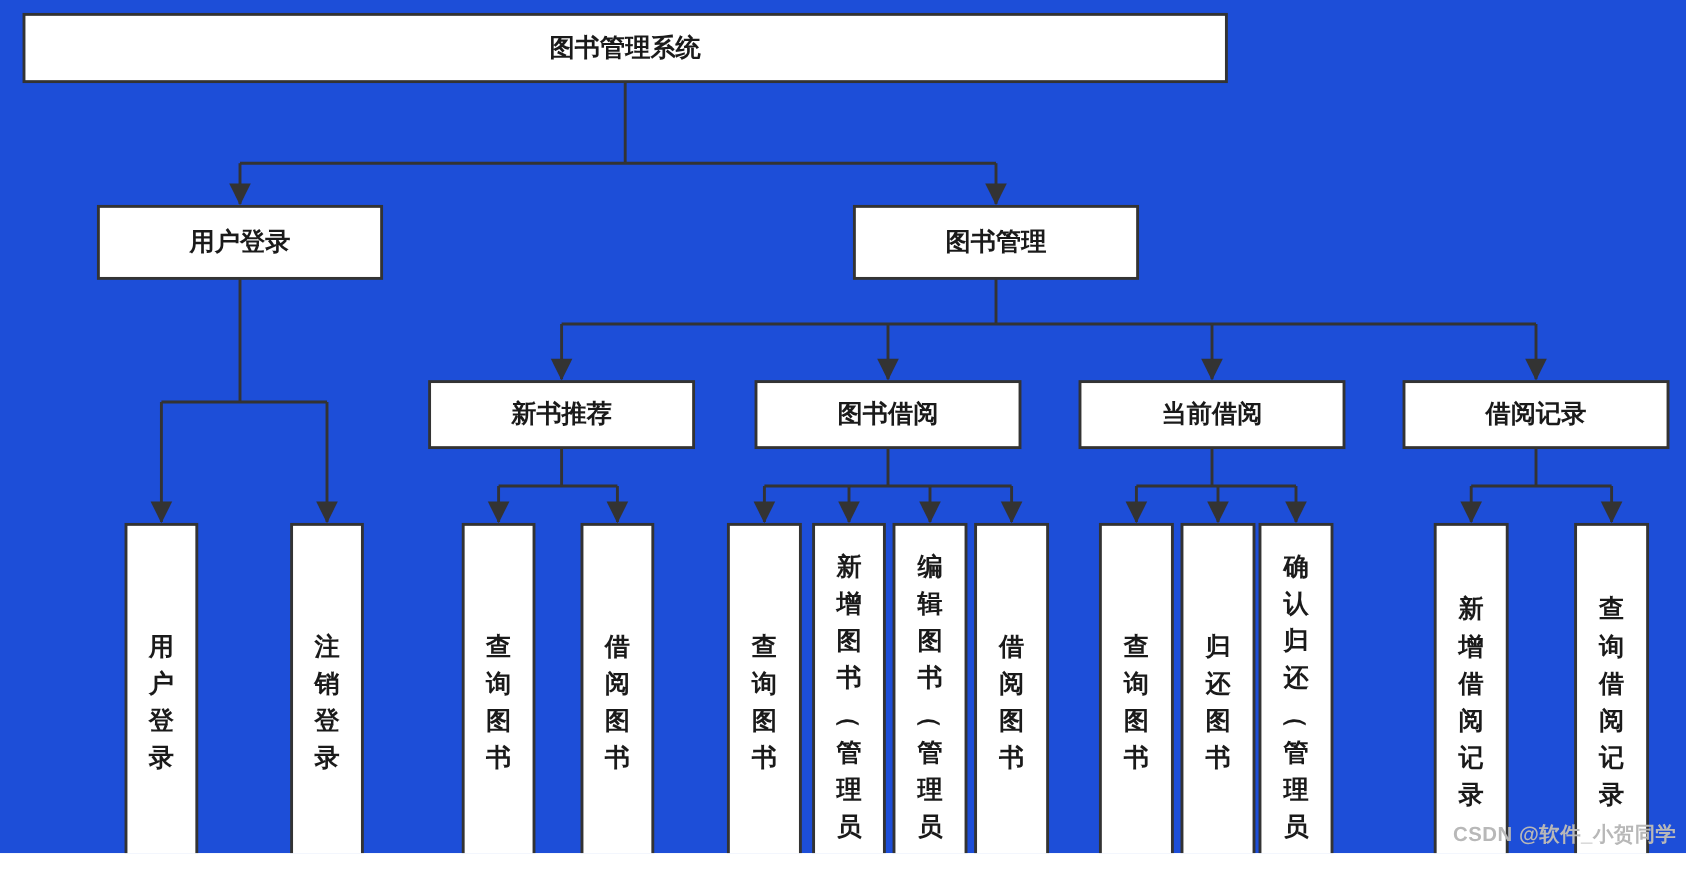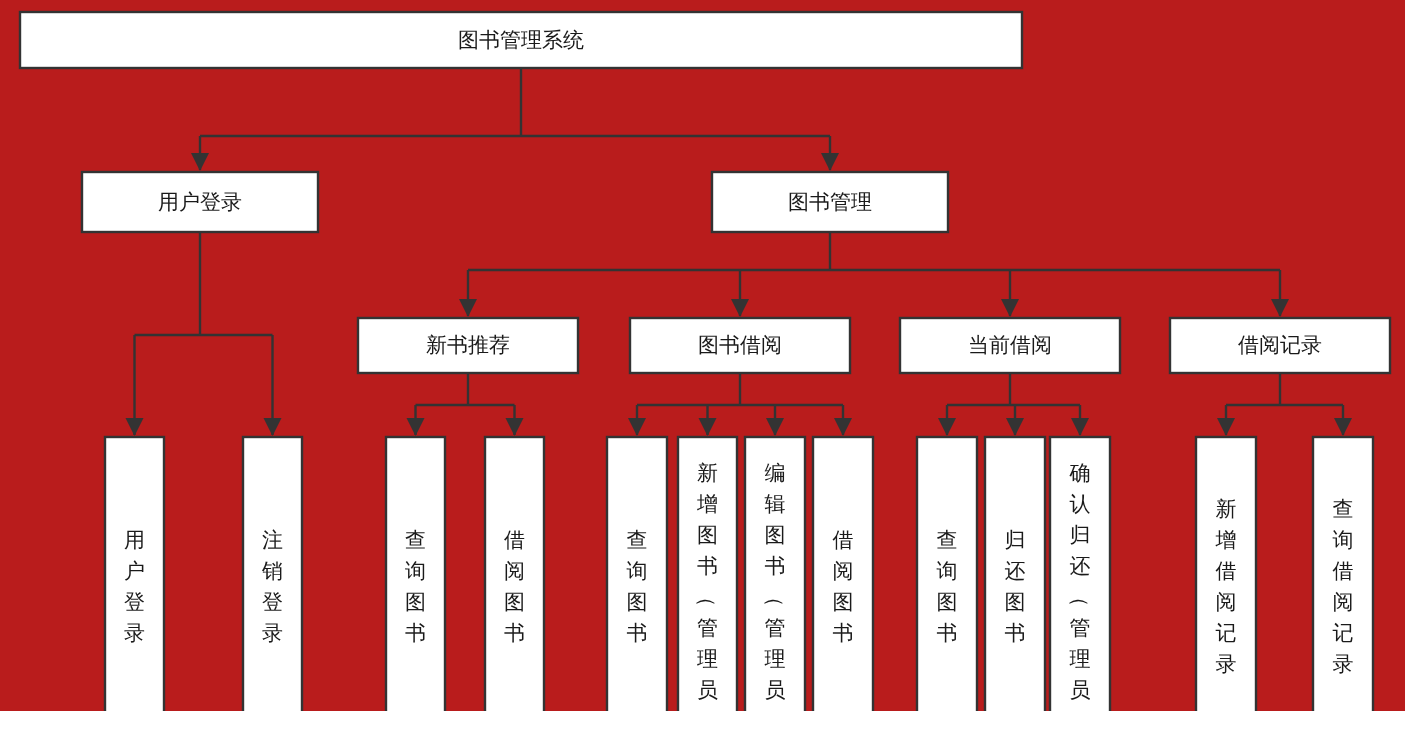--- a/index.html
+++ b/index.html
@@ -8,22 +8,23 @@
     padding: 0;
     background: #ffffff;
   }
   body {
     font-family: "Liberation Sans", "DejaVu Sans", sans-serif;
   }
   #diagram-root {
     position: relative;
     width: 1405px;
     height: 711px;
-    background: #b91c1c;
+    background: #1d4ed8;
     overflow: hidden;
+    font-weight: bold;
   }
   svg.diagram-canvas {
     position: absolute;
     left: 0;
     top: 0;
     width: 1405px;
     height: 747px;
     display: block;
   }
   .node-box {
@@ -279,13 +280,14 @@
           <rect x="1313" y="437" width="60" height="297" class="node-box"></rect>
           <text x="1343" y="508" class="vertical-char">查</text>
           <text x="1343" y="539" class="vertical-char">询</text>
           <text x="1343" y="570" class="vertical-char">借</text>
           <text x="1343" y="601" class="vertical-char">阅</text>
           <text x="1343" y="632" class="vertical-char">记</text>
           <text x="1343" y="663" class="vertical-char">录</text>
         </g>
       </g>
   </svg>
+  <div class="watermark">CSDN @软件_小贺同学</div>
 </div>
 
 </body></html>

